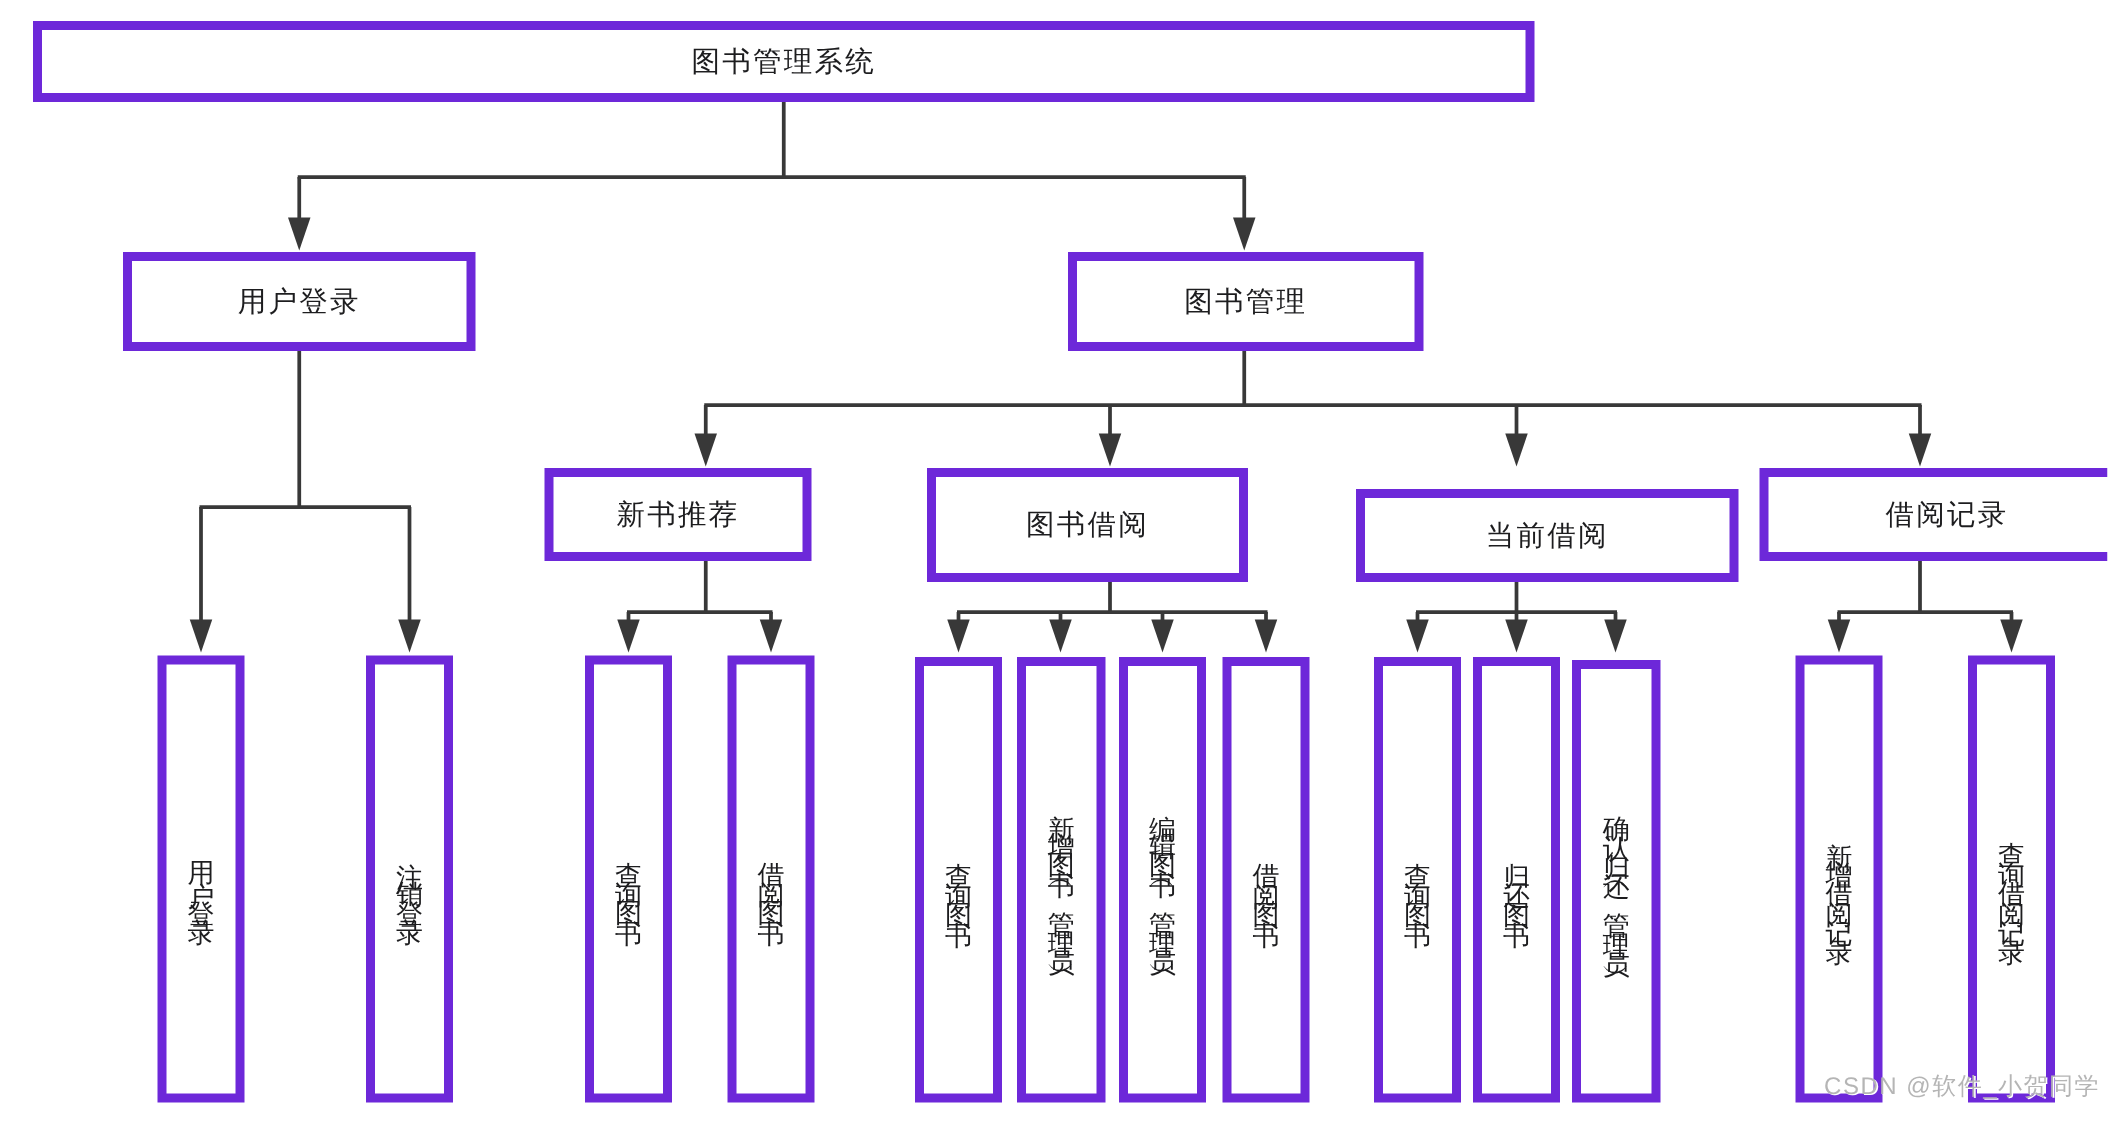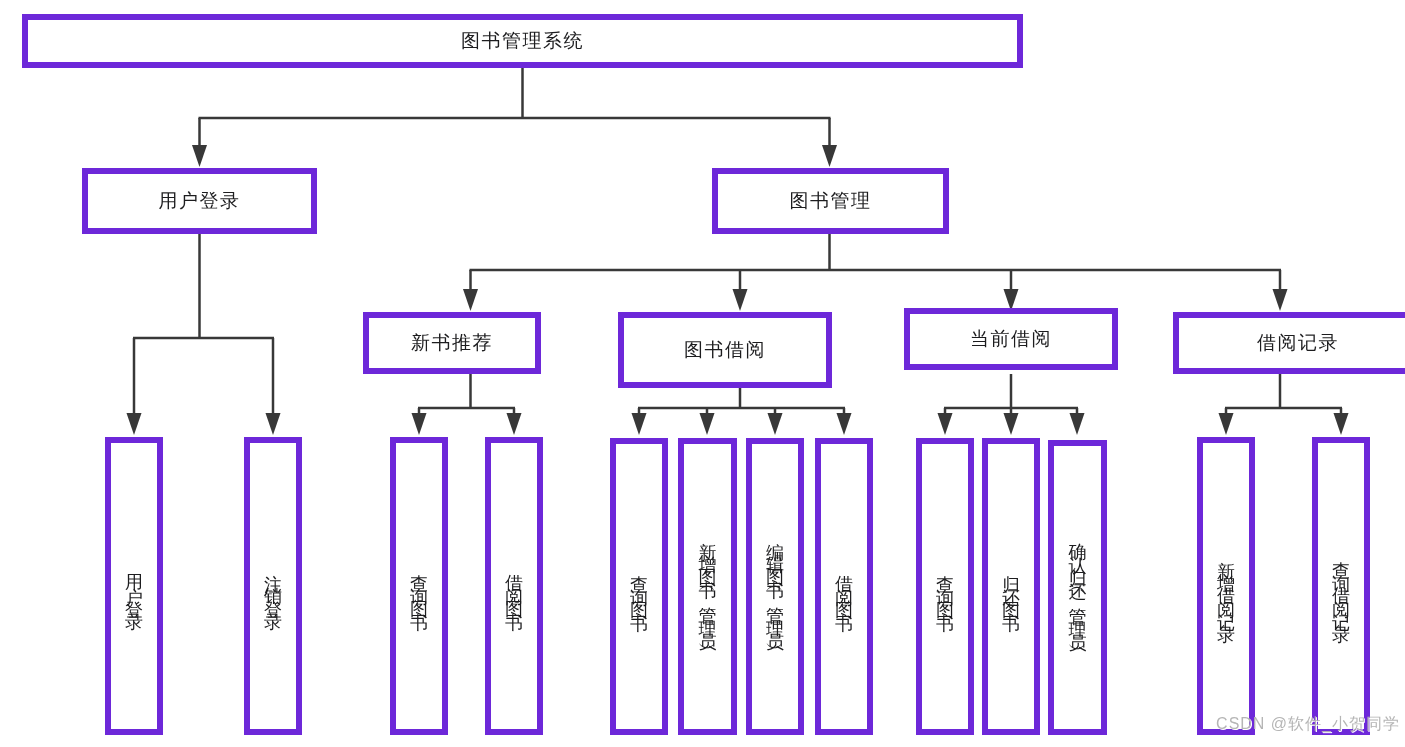--- a/index.html
+++ b/index.html
@@ -121,21 +121,21 @@
     </g>
   </svg>
 
   <div class="node h-node" style="left:22px;top:14px;width:1001px;height:54px">图书管理系统</div>
 
   <div class="node h-node" style="left:82px;top:168px;width:235px;height:66px">用户登录</div>
   <div class="node h-node" style="left:712px;top:168px;width:237px;height:66px">图书管理</div>
 
   <div class="node h-node" style="left:363px;top:312px;width:178px;height:62px">新书推荐</div>
   <div class="node h-node" style="left:618px;top:312px;width:214px;height:76px">图书借阅</div>
-  <div class="node h-node" style="left:904px;top:308px;width:214px;height:62px">当前借阅</div>
+  <div class="node h-node" style="left:904px;top:326px;width:255px;height:62px">当前借阅</div>
   <div class="node h-node" style="left:1173px;top:312px;width:250px;height:62px">借阅记录</div>
 
   <div class="node v-node" style="left:105px;top:437px;width:58px;height:298px">
     <span class="v-label">用户登录</span>
   </div>
   <div class="node v-node" style="left:244px;top:437px;width:58px;height:298px">
     <span class="v-label">注销登录</span>
   </div>
 
   <div class="node v-node" style="left:390px;top:437px;width:58px;height:298px">

